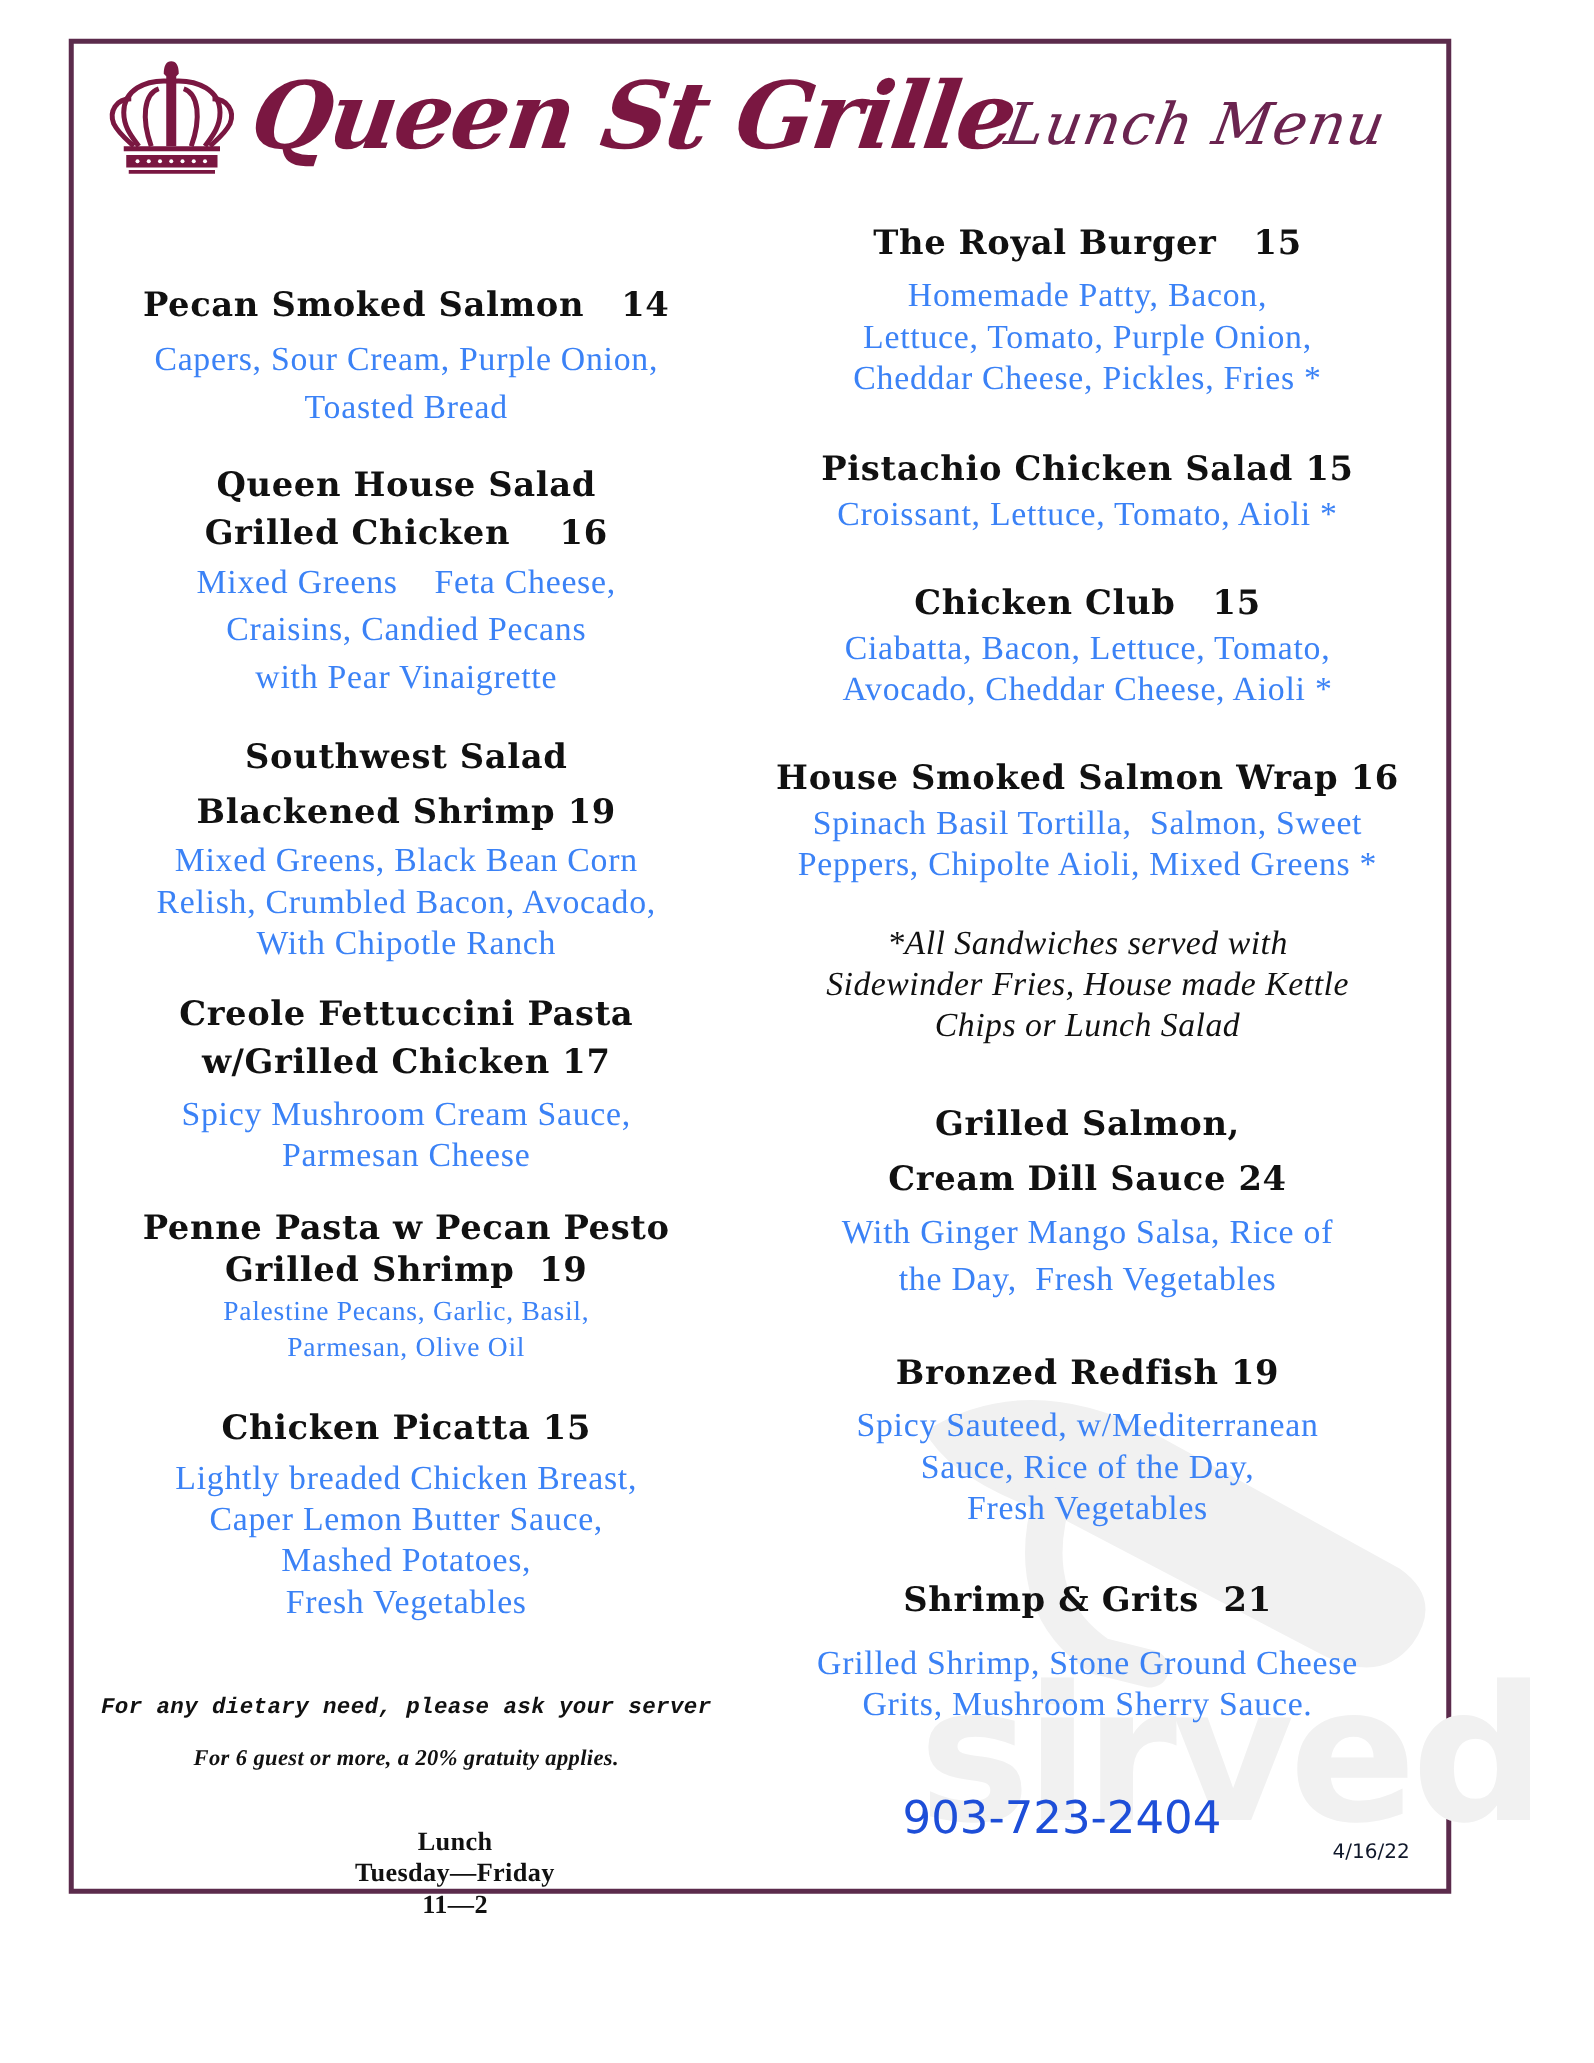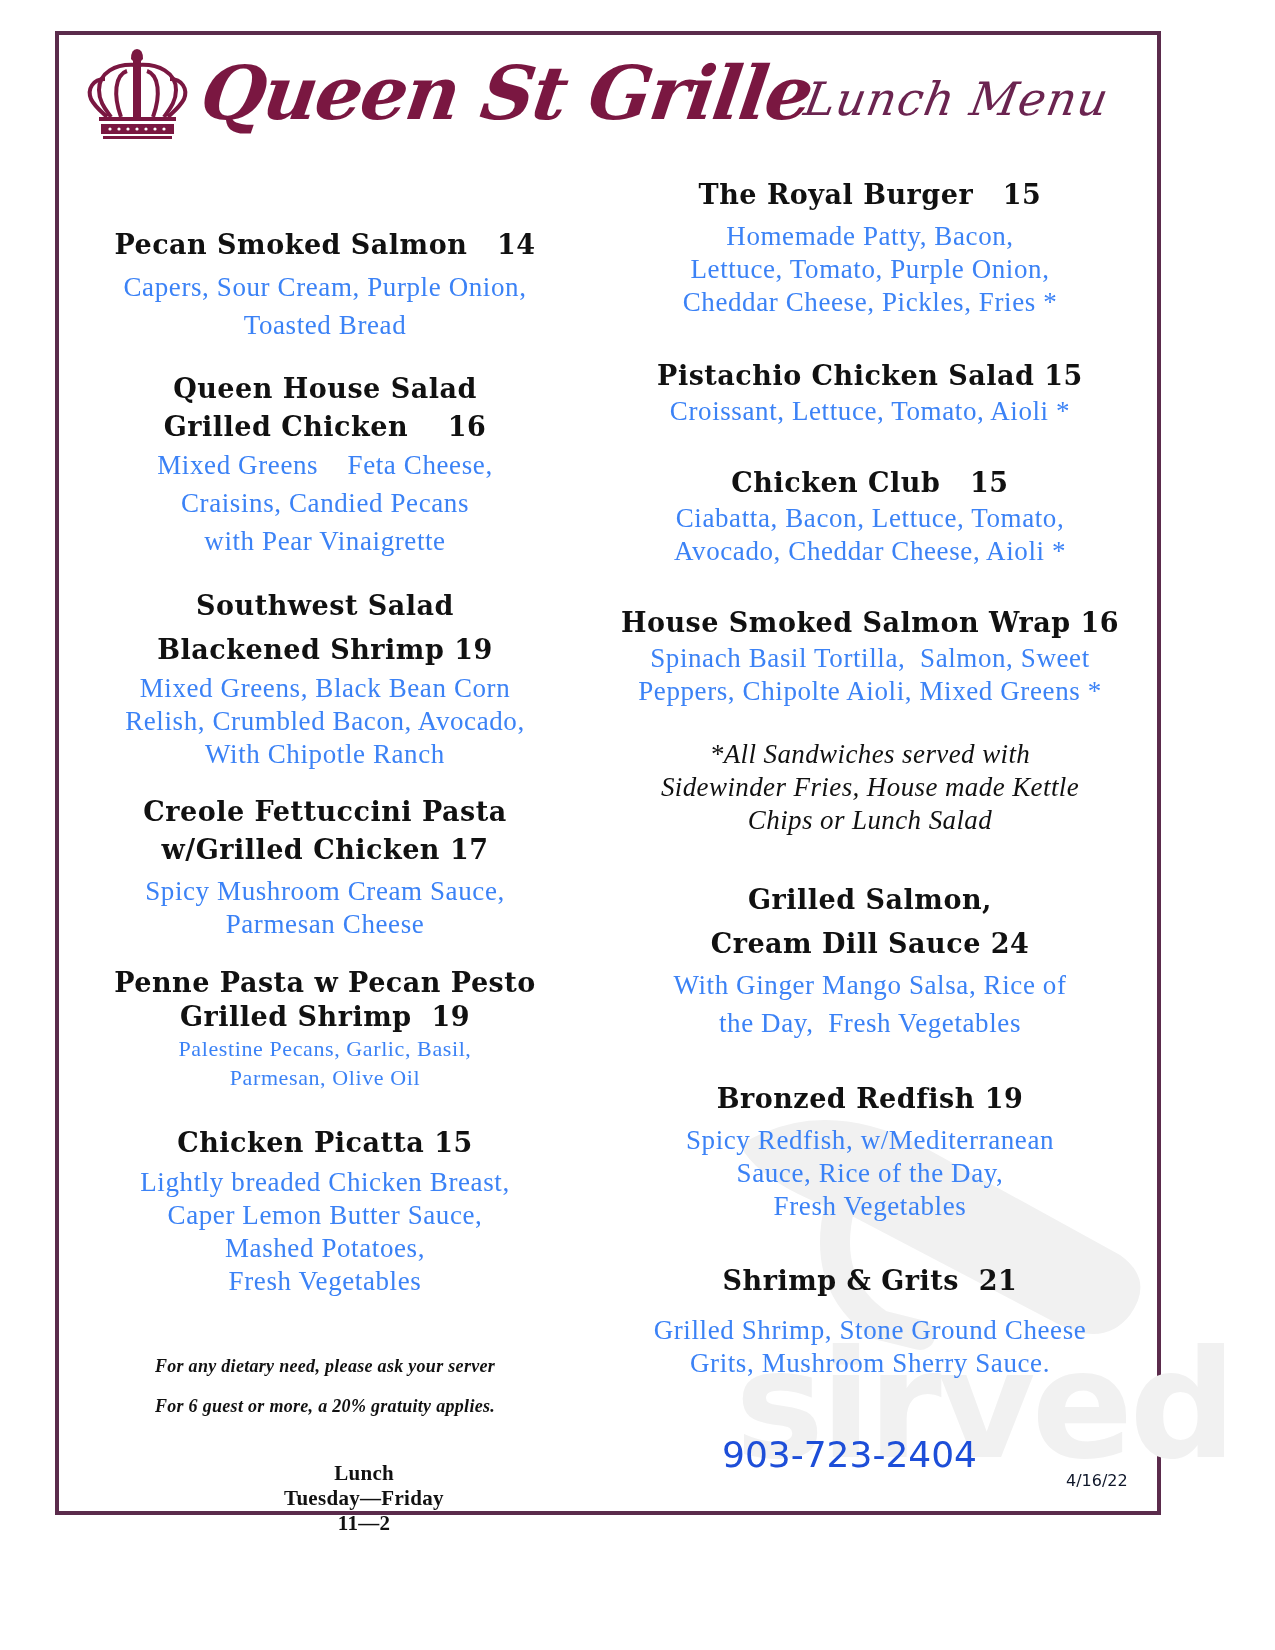--- a/index.html
+++ b/index.html
@@ -149,21 +149,21 @@
   </div>
 
   <div class="item" style="top:1124px;">
     <div class="item-title">Chicken Picatta 15</div>
     <div class="item-desc" style="margin-top:4px;">Lightly breaded Chicken Breast,
 Caper Lemon Butter Sauce,
 Mashed Potatoes,
 Fresh Vegetables</div>
   </div>
 
-  <div class="footer-line" style="top:1356px;">For any dietary need, please ask your server</div>
+  <div class="footer-line" style="top:1356px;font-family:Liberation Mono, monospace;">For any dietary need, please ask your server</div>
   <div class="footer-line" style="top:1396px;">For 6 guest or more, a 20% gratuity applies.</div>
   <div class="footer-line hours" style="top:1436px;">
     <span>Lunch</span>
     <span>Tuesday—Friday</span>
     <span>11—2</span>
   </div>
 </div>
 
 <div class="col right" style="top:0;height:1650px;">
   <div class="item" style="top:176px;">
@@ -198,21 +198,21 @@
 
   <div class="item" style="top:878px;">
     <div class="item-title" style="line-height:44px;">Grilled Salmon,
 Cream Dill Sauce 24</div>
     <div class="item-desc loose">With Ginger Mango Salsa, Rice of
 the Day,  Fresh Vegetables</div>
   </div>
 
   <div class="item" style="top:1080px;">
     <div class="item-title">Bronzed Redfish 19</div>
-    <div class="item-desc" style="margin-top:6px;">Spicy Redfish, w/Mediterranean
+    <div class="item-desc" style="margin-top:6px;">Spicy Sauteed, w/Mediterranean
 Sauce, Rice of the Day,
 Fresh Vegetables</div>
   </div>
 
   <div class="item" style="top:1262px;">
     <div class="item-title">Shrimp &amp; Grits  21</div>
     <div class="item-desc" style="margin-top:14px;">Grilled Shrimp, Stone Ground Cheese
 Grits, Mushroom Sherry Sauce.</div>
   </div>
 </div>

